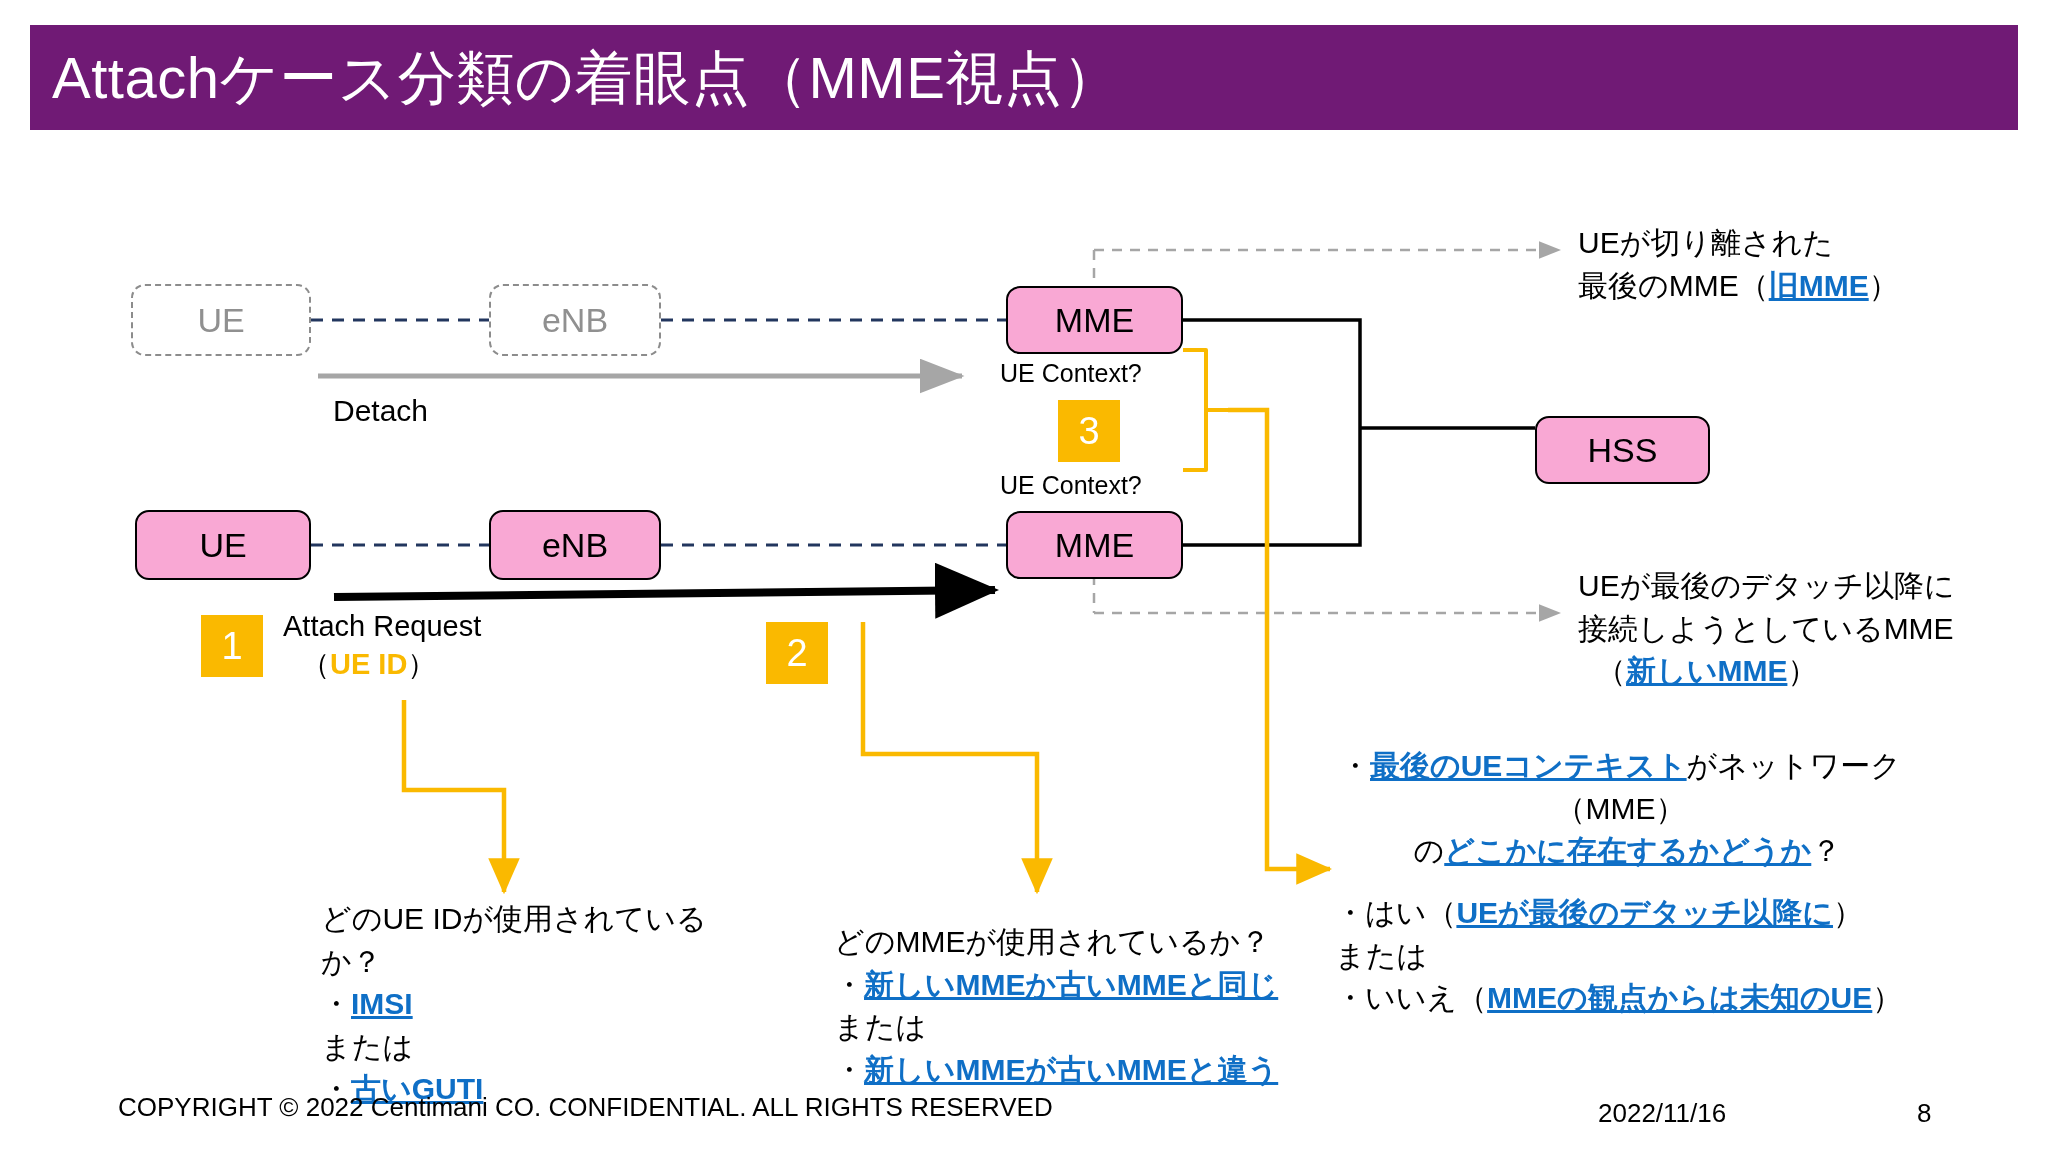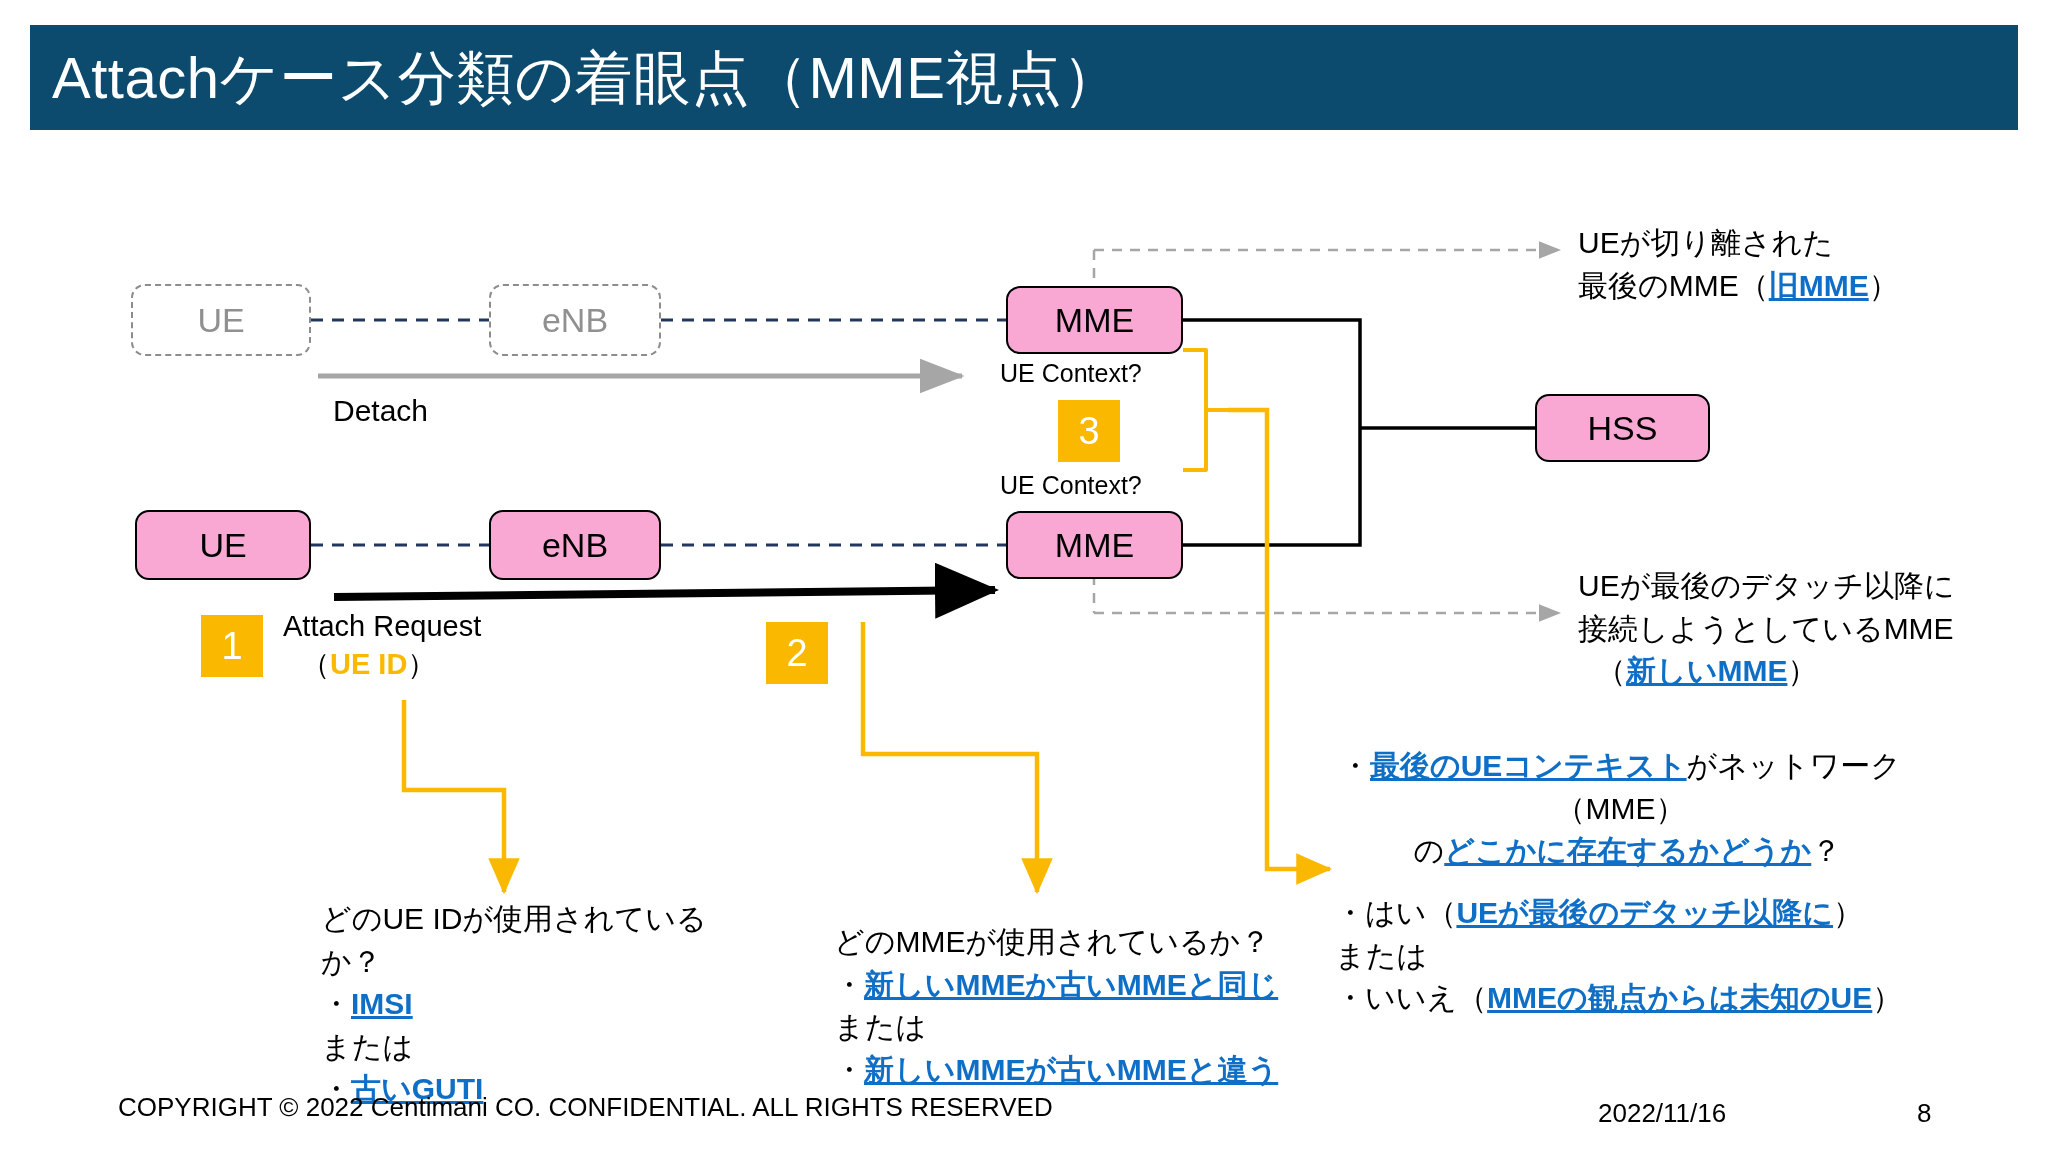--- a/index.html
+++ b/index.html
@@ -6,21 +6,21 @@
   body{
     width:2048px;height:1152px;position:relative;overflow:hidden;
     font-family:"Liberation Sans","DejaVu Sans",sans-serif;
     color:#000000;
   }
   .slide{position:absolute;inset:0;background:#fff;}
 
   
   .title-bar{
     position:absolute;left:30px;top:25px;width:1988px;height:105px;
-    background:#0c4a6e;display:flex;align-items:center;
+    background:#701a75;display:flex;align-items:center;
   }
   .title-text{
     color:#ffffff;font-size:58px;font-weight:400;letter-spacing:0.5px;
     padding-left:22px;white-space:nowrap;line-height:1;
   }
 
   
   svg.canvas{position:absolute;left:0;top:0;width:2048px;height:1152px;}
 
   
@@ -133,21 +133,21 @@
   </div>
 
   <div class="node solid" style="left:489px;top:510px;width:172px;height:70px;">
     <span>eNB</span>
   </div>
 
   <div class="node solid" style="left:1006px;top:511px;width:177px;height:68px;">
     <span>MME</span>
   </div>
 
-  <div class="node solid" style="left:1535px;top:394px;width:175px;height:68px;">
+  <div class="node solid" style="left:1535px;top:416px;width:175px;height:68px;">
     <span>HSS</span>
   </div>
 
   <div class="lbl lbl-detach" style="left:333px;top:392px;">Detach</div>
 
   <div class="lbl lbl-ctx" style="left:1000px;top:358px;">UE Context?</div>
 
   <div class="lbl lbl-ctx" style="left:1000px;top:470px;">UE Context?</div>
 
   <div class="lbl lbl-attach" style="left:283px;top:608px;">

